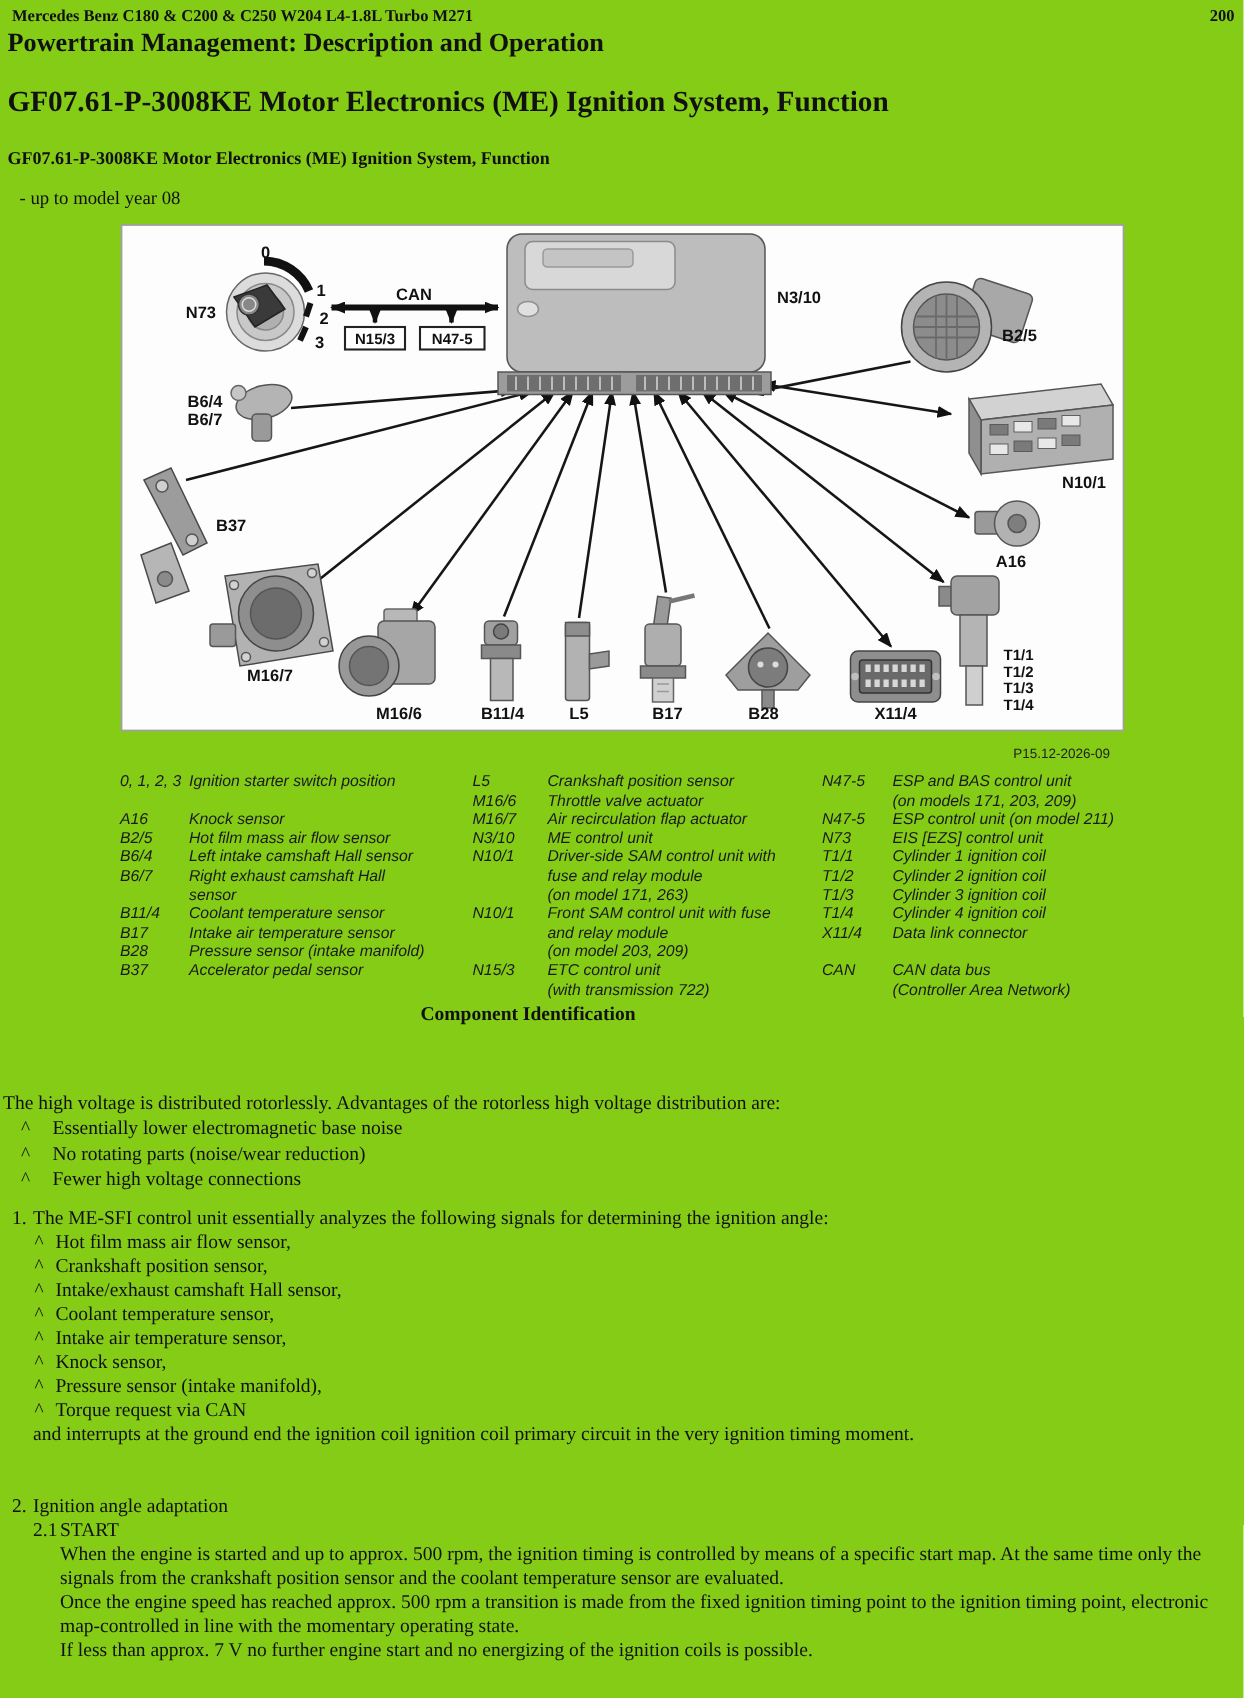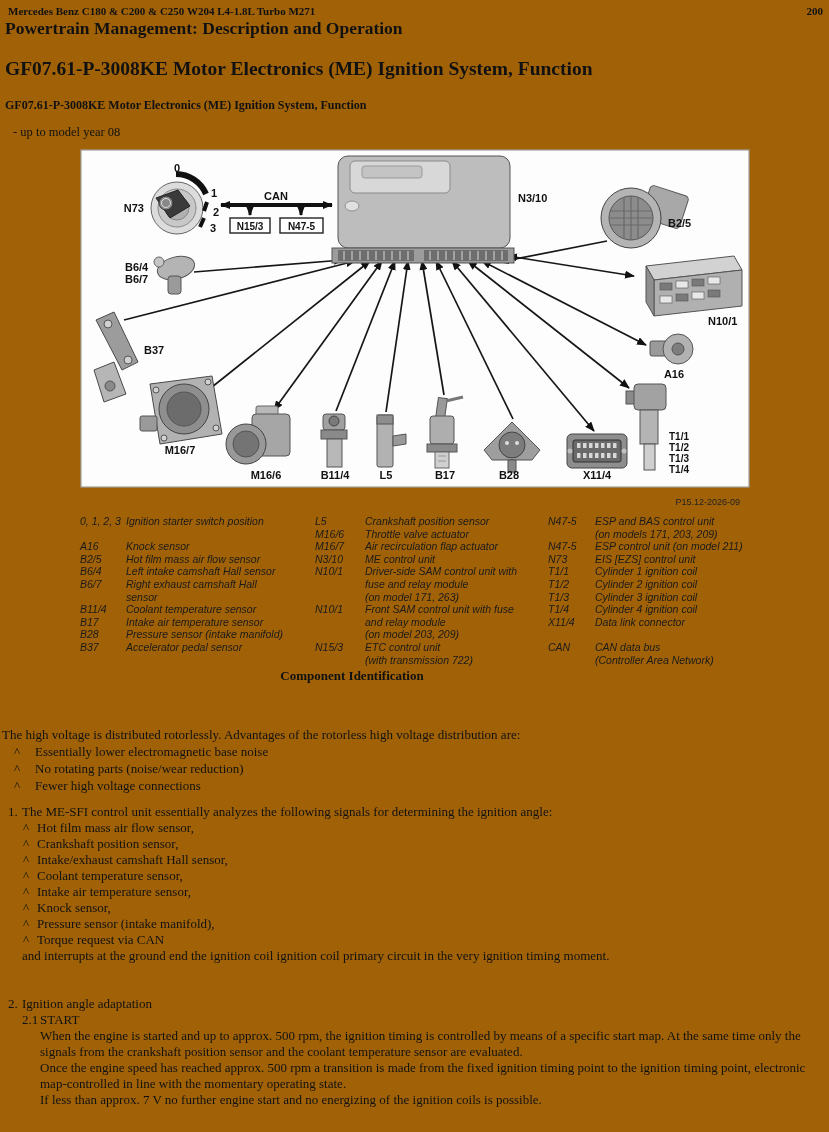--- a/index.html
+++ b/index.html
@@ -1,16 +1,16 @@
 <!DOCTYPE html>
 <html><head>
 <meta charset="utf-8">
 <style>
   html,body{margin:0;padding:0;background:#ffffff;}
-  .page{position:relative;width:829px;height:1132px;background:#a16207;color:#111;
+  .page{position:relative;width:829px;height:1132px;background:#84cc16;color:#111;
         font-family:"Liberation Serif", serif;overflow:hidden;}
   .hdr-row{position:absolute;top:5px;left:8px;width:815px;display:flex;
            justify-content:space-between;font-weight:bold;font-size:11px;}
   .doc-title{position:absolute;top:18px;left:5px;font-weight:bold;font-size:17.5px;}
   .section-title{position:absolute;top:58px;left:5px;font-weight:bold;font-size:19.5px;margin:0;}
   .subsection-title{position:absolute;top:98px;left:5px;font-weight:bold;font-size:12px;}
   .model-note{position:absolute;top:125px;left:13px;font-size:12.5px;}
 
   .figure{position:absolute;top:148px;left:80px;width:670px;height:360px;}
   .figure svg{display:block;}

